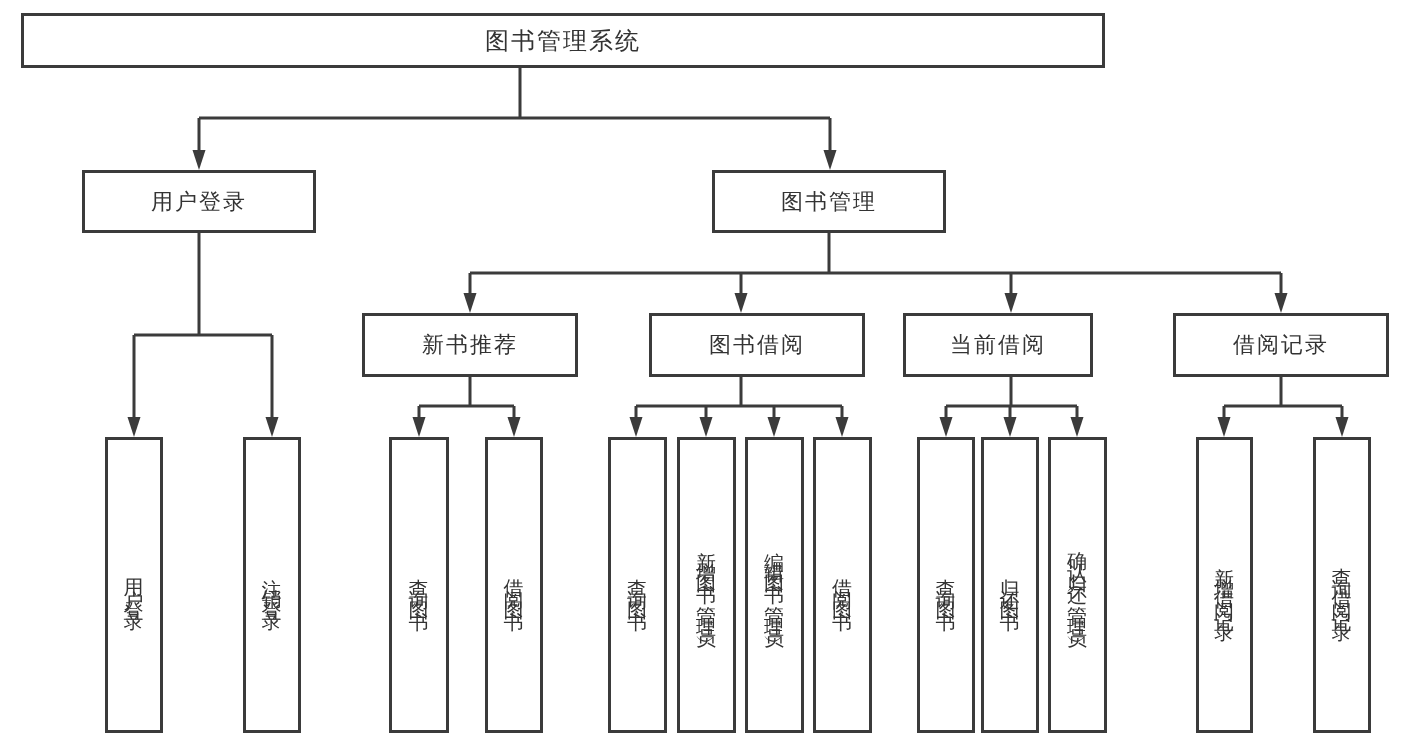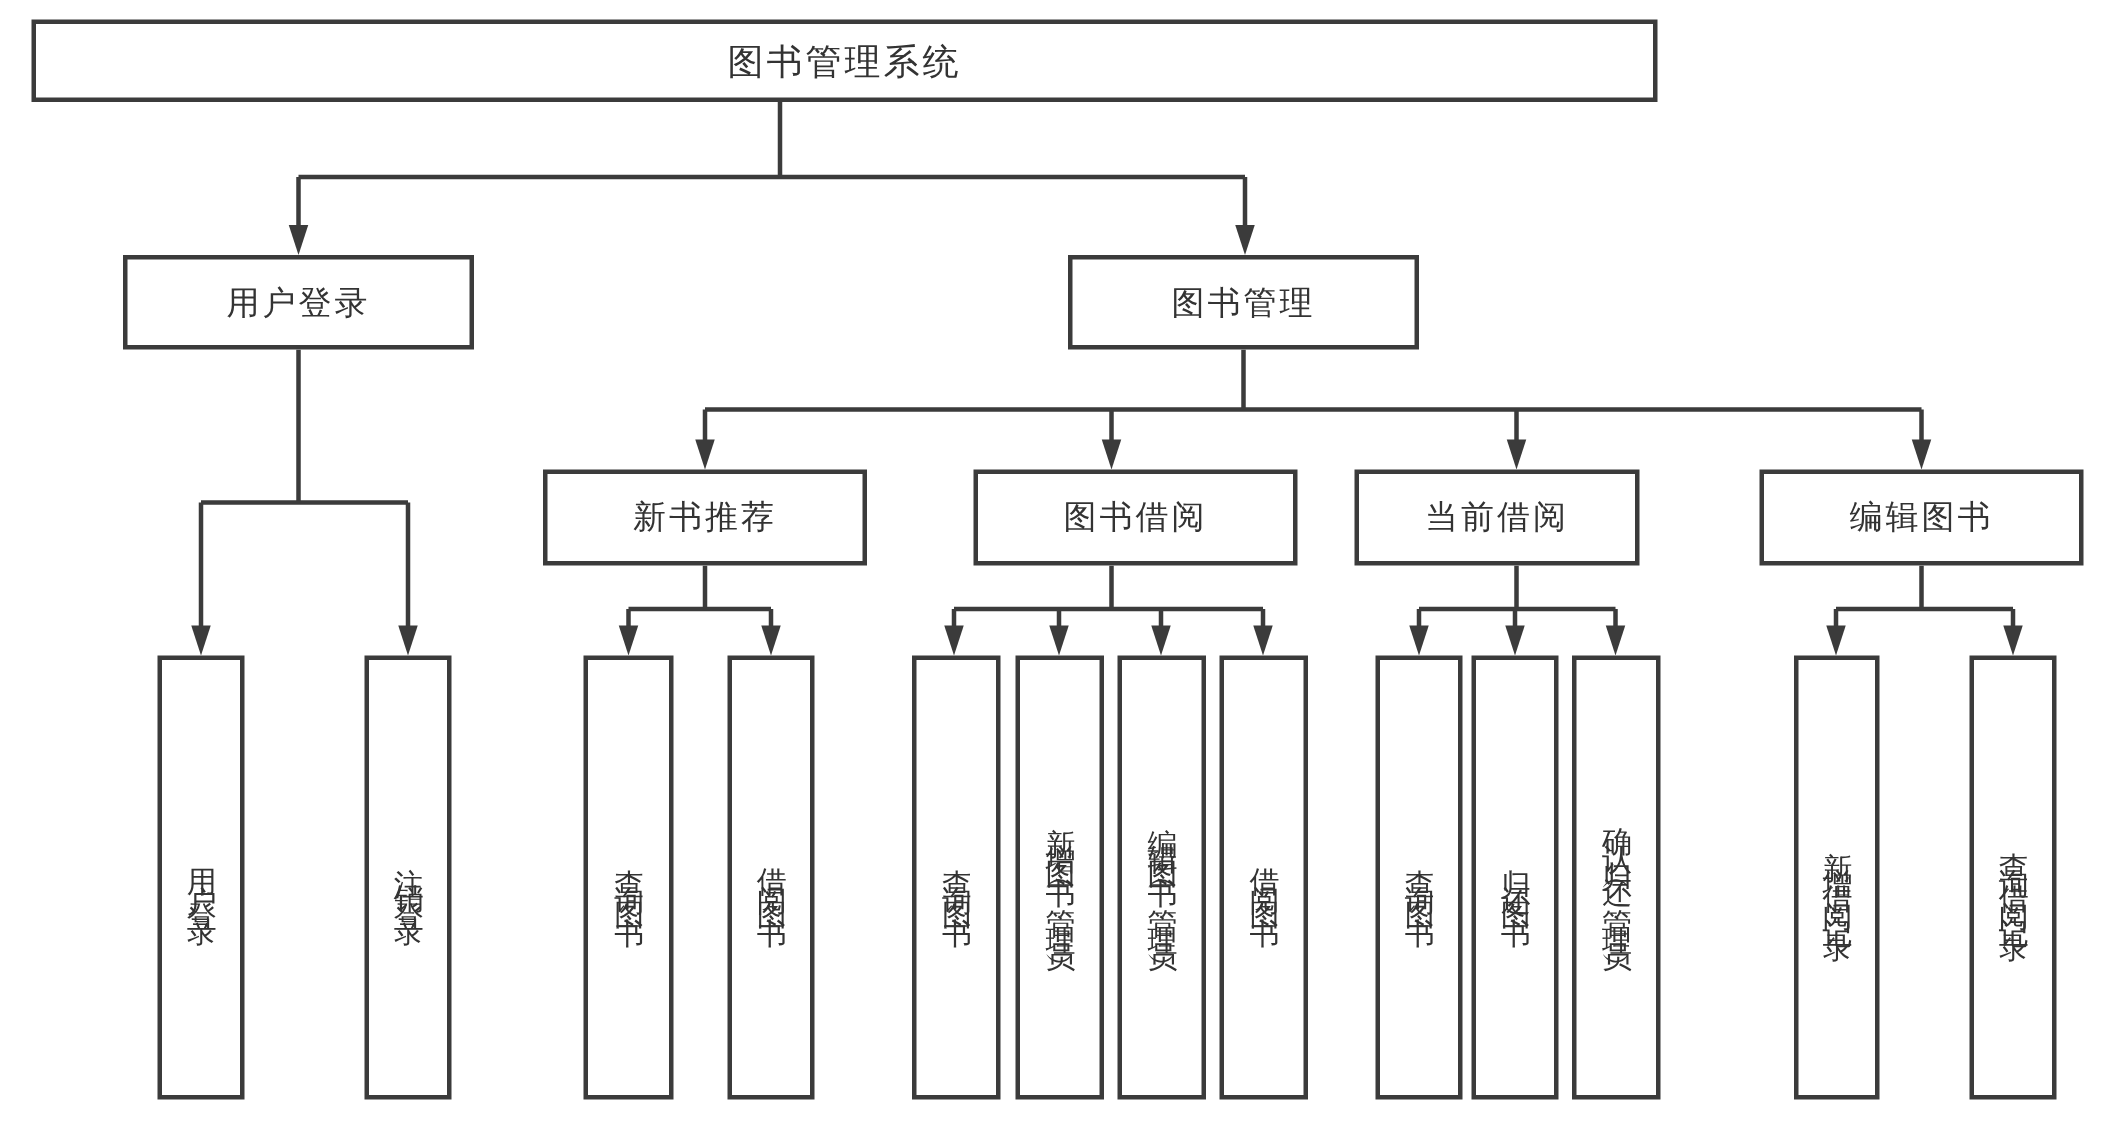--- a/index.html
+++ b/index.html
@@ -83,21 +83,21 @@
   <div class="node h" style="left:362px;top:313px;width:216px;height:64px;">
     <span>新书推荐</span>
   </div>
   <div class="node h" style="left:633px;top:313px;width:216px;height:64px;margin-left:16px;">
     <span>图书借阅</span>
   </div>
   <div class="node h" style="left:903px;top:313px;width:190px;height:64px;">
     <span>当前借阅</span>
   </div>
   <div class="node h" style="left:1173px;top:313px;width:216px;height:64px;">
-    <span>编辑图书</span>
+    <span>借阅记录</span>
   </div>
 
   <div class="node v" style="left:105px;top:437px;width:58px;height:296px;">
     <span>用户登录</span>
   </div>
   <div class="node v" style="left:243px;top:437px;width:58px;height:296px;">
     <span>注销登录</span>
   </div>
 
   <div class="node v" style="left:389px;top:437px;width:60px;height:296px;">

